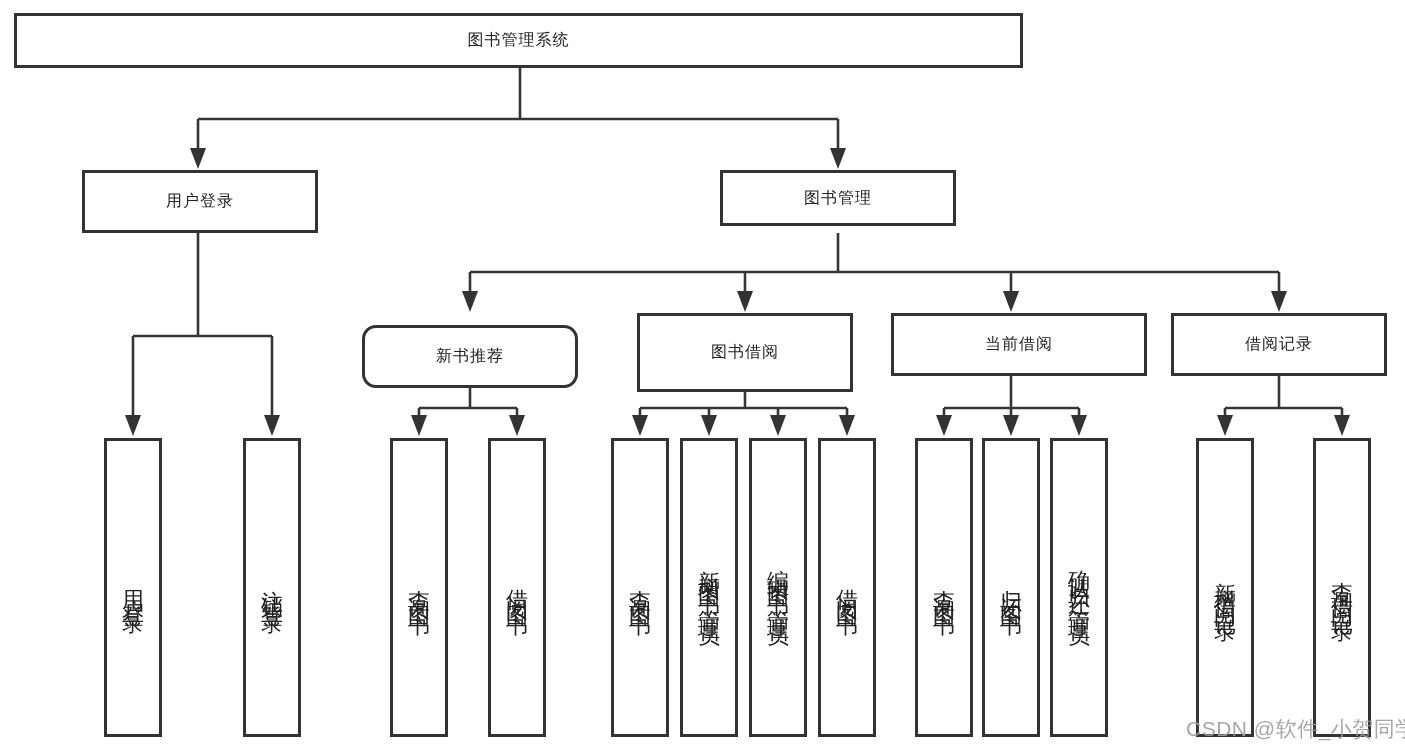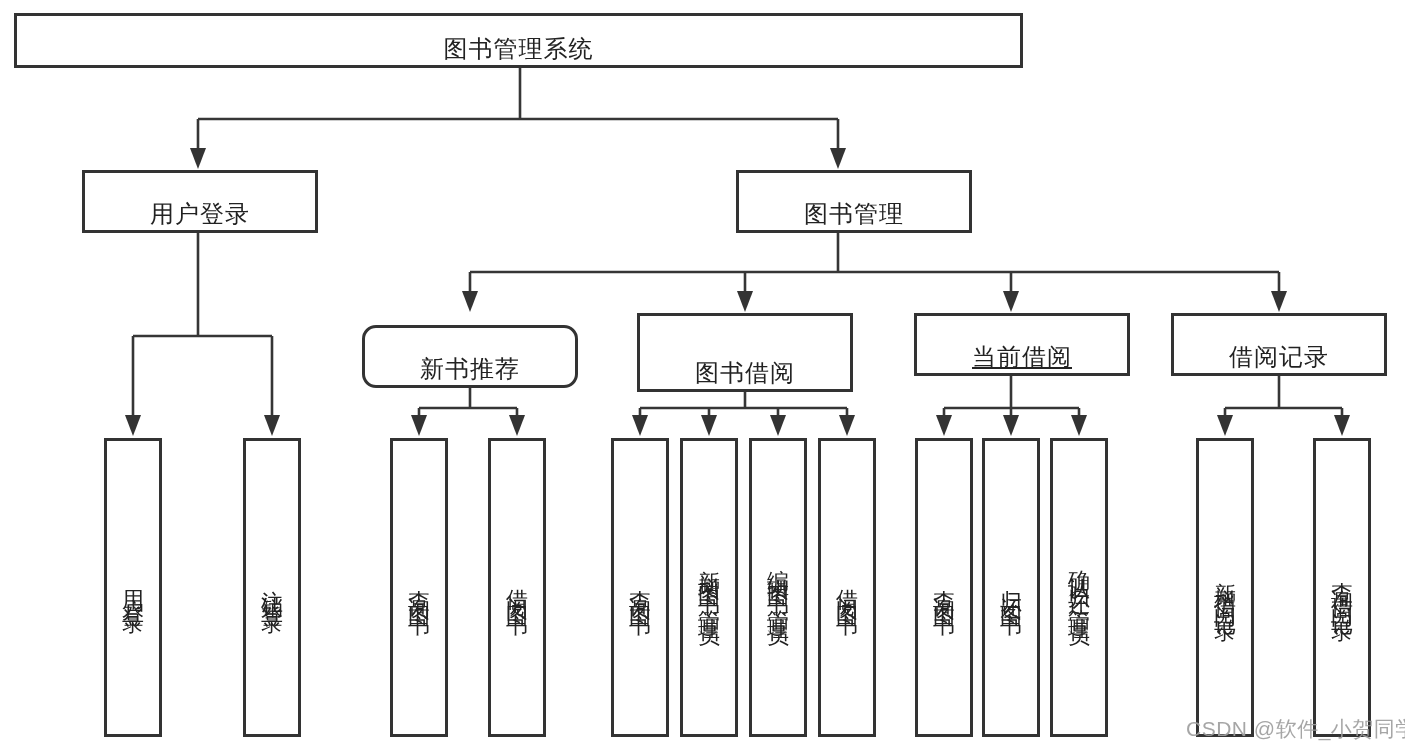--- a/index.html
+++ b/index.html
@@ -26,23 +26,22 @@
   .node {
     position: absolute;
     box-sizing: border-box;
     background: #ffffff;
     border: 3px solid #333333;
     display: flex;
     align-items: center;
     justify-content: center;
   }
   .hbox {
-    font-size: 24px;
+    font-size: 16px;
     letter-spacing: 1px;
-    align-items: flex-end;
   }
   .vbox {
     width: 58px;
     top: 438px;
     height: 299px;
     font-size: 22px;
   }
   .vlabel {
     writing-mode: vertical-rl;
     text-orientation: mixed;
@@ -114,31 +113,31 @@
     <polygon class="head" points="1334,415 1350,415 1342,436"></polygon>
   </svg>
 
   <div class="node hbox" style="left:14px; top:13px; width:1009px; height:55px;">
     <span class="hlabel">图书管理系统</span>
   </div>
 
   <div class="node hbox" style="left:82px; top:170px; width:236px; height:63px;">
     <span class="hlabel">用户登录</span>
   </div>
-  <div class="node hbox" style="left:736px; top:170px; width:236px; height:63px;">
+  <div class="node hbox" style="left:720px; top:170px; width:236px; height:56px;">
     <span class="hlabel">图书管理</span>
   </div>
 
   <div class="node hbox" style="left:362px; top:325px; width:216px; height:63px;border-radius:14px;">
     <span class="hlabel">新书推荐</span>
   </div>
   <div class="node hbox" style="left:637px; top:313px; width:216px; height:79px;">
     <span class="hlabel">图书借阅</span>
   </div>
-  <div class="node hbox" style="left:914px; top:313px; width:216px; height:63px;text-decoration:underline;">
+  <div class="node hbox" style="left:891px; top:313px; width:256px; height:63px;">
     <span class="hlabel">当前借阅</span>
   </div>
   <div class="node hbox" style="left:1171px; top:313px; width:216px; height:63px;">
     <span class="hlabel">借阅记录</span>
   </div>
 
   <div class="node vbox" style="left:104px;">
     <span class="vlabel">用户登录</span>
   </div>
   <div class="node vbox" style="left:243px;">

